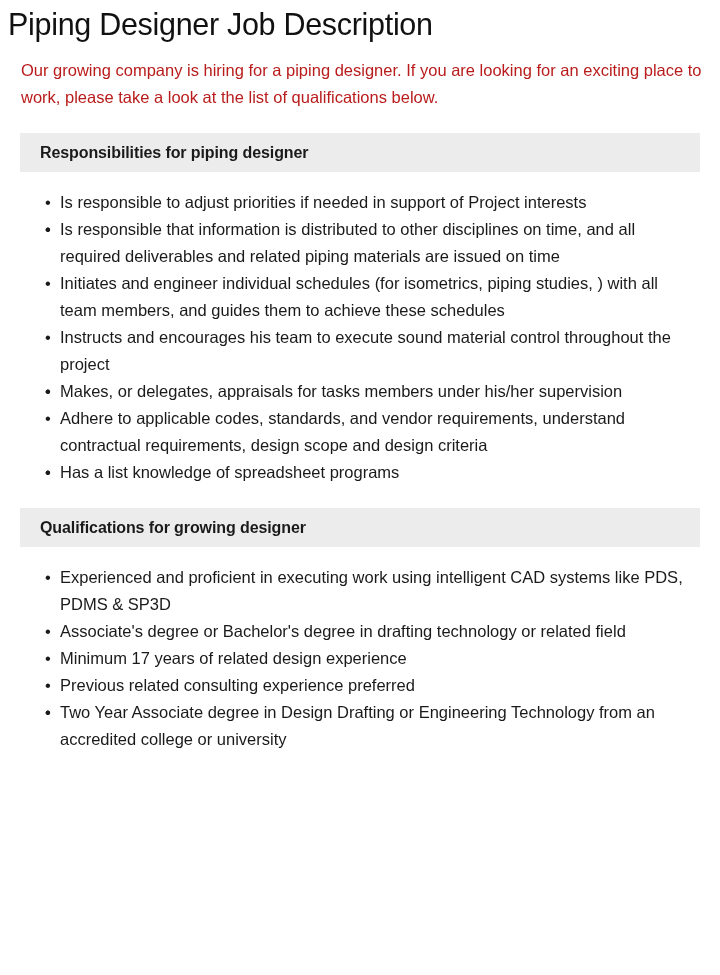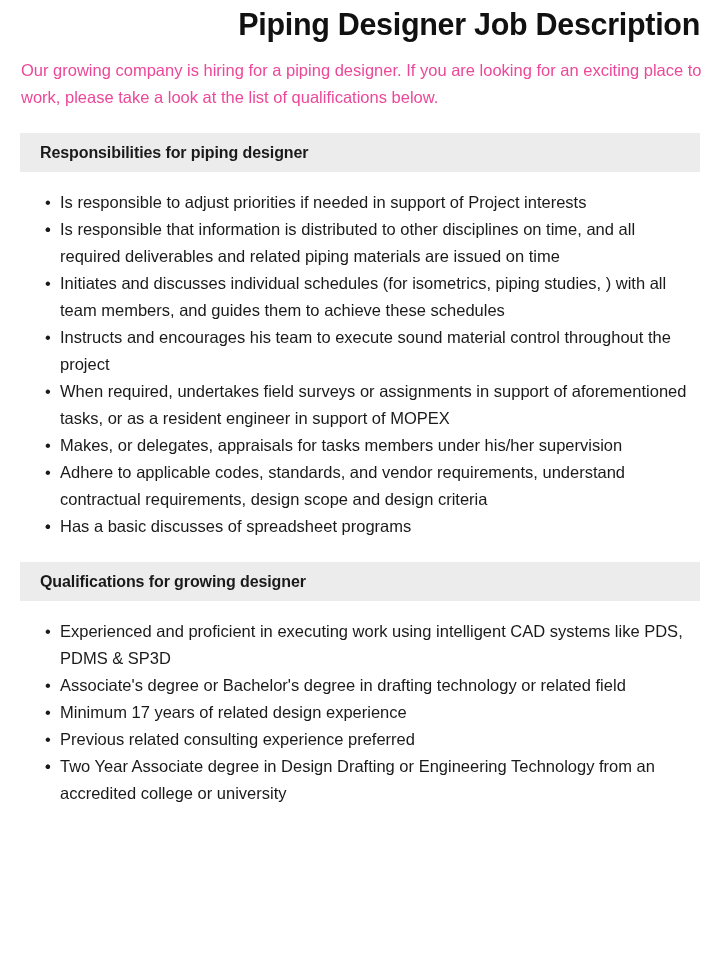--- a/index.html
+++ b/index.html
@@ -18,35 +18,35 @@
 
   .page {
     width: 720px;
     height: 975px;
     position: relative;
     box-sizing: border-box;
   }
 
   .doc-title {
     margin: 0;
-    padding: 5px 20px 0 16px;
-    text-align: right;
+    padding: 5px 20px 0 8px;
+    text-align: left;
     font-size: 30.5px;
-    font-weight: bold;
+    font-weight: normal;
     letter-spacing: -0.3px;
     line-height: 38px;
     color: #111111;
   }
 
   .intro {
     margin: 14px 0 16px 0;
     padding: 0 8px 0 21px;
     font-size: 16.5px;
     line-height: 27px;
-    color: #ec4899;
+    color: #b91c1c;
   }
 
   .section-band {
     margin: 22px 20px 0 20px;
     background: #ececec;
     height: 39px;
     display: flex;
     align-items: center;
     padding: 0 0 0 20px;
     box-sizing: border-box;
@@ -96,27 +96,27 @@
   <p class="intro">Our growing company is hiring for a piping designer. If you are looking for an exciting place to work, please take a look at the list of qualifications below.</p>
 
   <div class="section-band">
     <span class="section-title">Responsibilities for piping designer</span>
   </div>
 
   <ul class="bullet-list" id="responsibilities-list">
       <li><span class="bullet-dot">•</span><span>Is responsible to adjust priorities if needed in support of Project interests</span></li>
       <li><span class="bullet-dot">•</span></li>
       <li><span class="bullet-dot">•</span><span>Is responsible that information is distributed to other disciplines on time, and all required deliverables and related piping materials are issued on time</span></li>
-      <li><span class="bullet-dot">•</span><span>Initiates and discusses individual schedules (for isometrics, piping studies, ) with all team members, and guides them to achieve these schedules</span></li>
+      <li><span class="bullet-dot">•</span><span>Initiates and engineer individual schedules (for isometrics, piping studies, ) with all team members, and guides them to achieve these schedules</span></li>
       <li><span class="bullet-dot">•</span><span>Instructs and encourages his team to execute sound material control throughout the project</span></li>
-      <li><span class="bullet-dot">•</span><span>When required, undertakes field surveys or assignments in support of aforementioned tasks, or as a resident engineer in support of MOPEX</span></li>
+      <li><span class="bullet-dot">•</span></li>
       <li><span class="bullet-dot">•</span><span>Makes, or delegates, appraisals for tasks members under his/her supervision</span></li>
       <li><span class="bullet-dot">•</span><span>Adhere to applicable codes, standards, and vendor requirements, understand contractual requirements, design scope and design criteria</span></li>
       <li><span class="bullet-dot">•</span></li>
-      <li><span class="bullet-dot">•</span><span>Has a basic discusses of spreadsheet programs</span></li>
+      <li><span class="bullet-dot">•</span><span>Has a list knowledge of spreadsheet programs</span></li>
     </ul>
 
   <div class="section-band">
     <span class="section-title">Qualifications for growing designer</span>
   </div>
 
   <ul class="bullet-list qualifications-list" id="qualifications-list">
       <li><span class="bullet-dot">•</span><span>Experienced and proficient in executing work using intelligent CAD systems like PDS, PDMS &amp; SP3D</span></li>
       <li><span class="bullet-dot">•</span><span>Associate's degree or Bachelor's degree in drafting technology or related field</span></li>
       <li><span class="bullet-dot">•</span><span>Minimum 17 years of related design experience</span></li>

